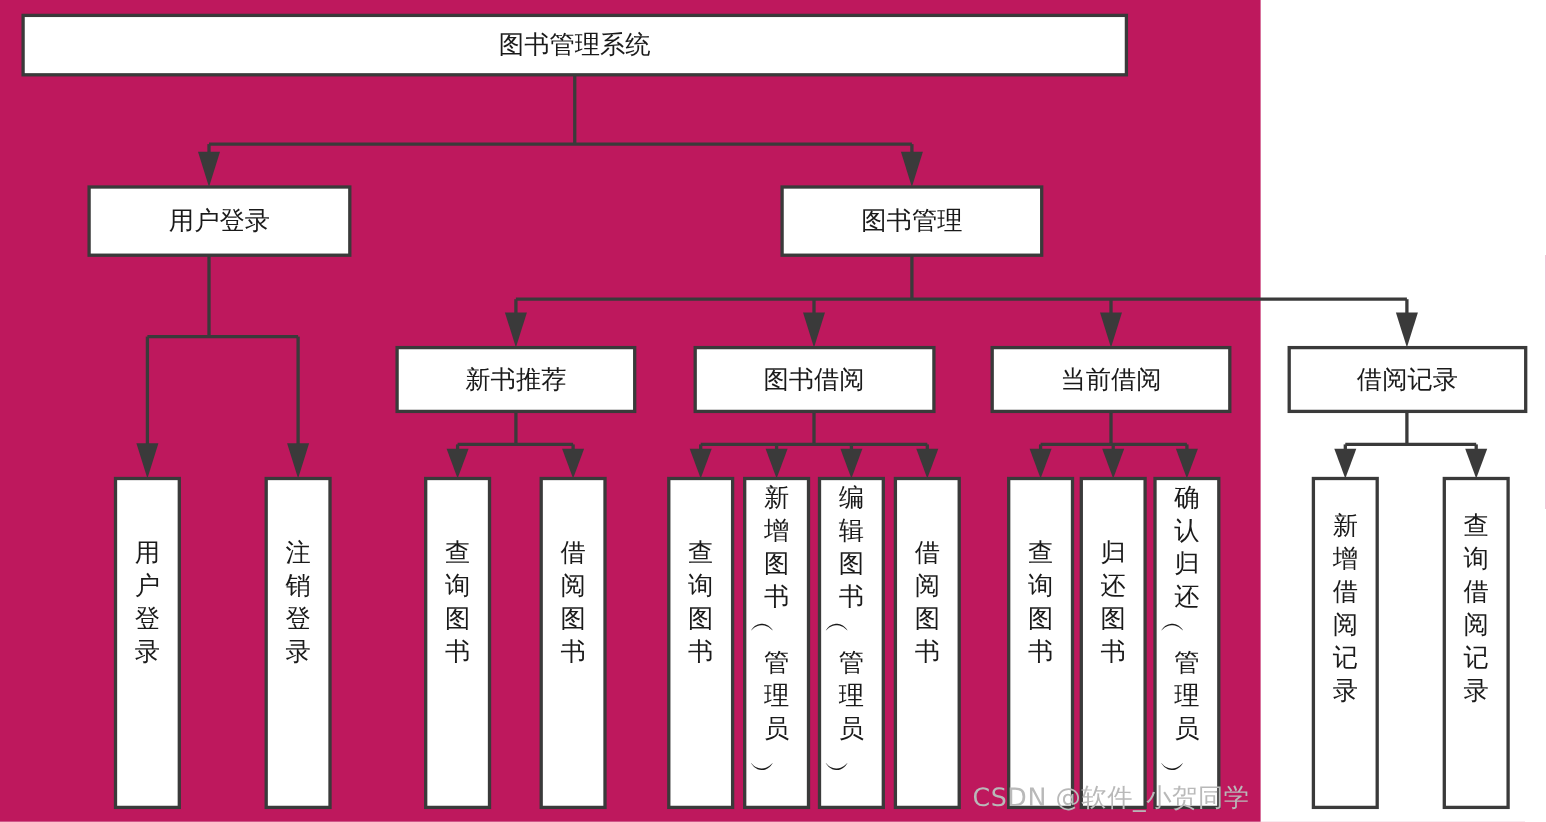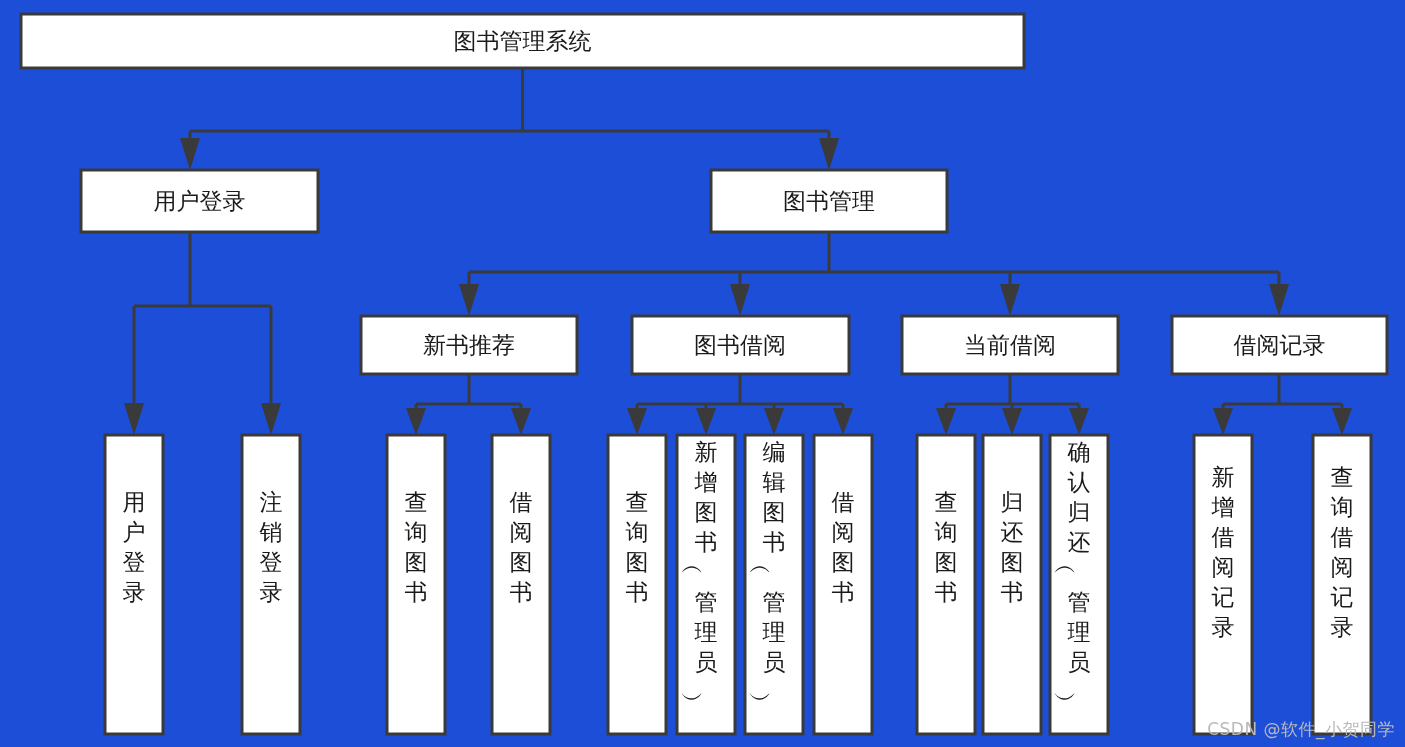--- a/index.html
+++ b/index.html
@@ -8,23 +8,23 @@
     background: #ffffff;
   }
   body {
     width: 1405px;
     height: 747px;
     font-family: "DejaVu Sans", "Liberation Sans", sans-serif;
     overflow: hidden;
   }
   #diagram-root {
     position: relative;
-    width: 1405px;
+    width: 1146px;
     height: 747px;
-    background: #1d4ed8;
+    background: #be185d;
   }
   svg#flow {
     position: absolute;
     left: 0;
     top: 0;
     width: 1405px;
     height: 747px;
   }
   .node-rect {
     fill: #ffffff;
@@ -53,21 +53,21 @@
     font-family: "DejaVu Sans", "Liberation Sans", sans-serif;
     font-size: 23px;
     fill: #1a1a1a;
     text-anchor: middle;
   }
   .watermark {
     position: absolute;
     right: 10px;
     bottom: 6px;
     font-family: "DejaVu Sans", "Liberation Sans", sans-serif;
-    font-size: 17px;
+    font-size: 23px;
     color: #b9b9b9;
     white-space: nowrap;
     letter-spacing: 0.5px;
     user-select: none;
   }
 </style>
 </head>
 <body>
 
 <div id="diagram-root">

